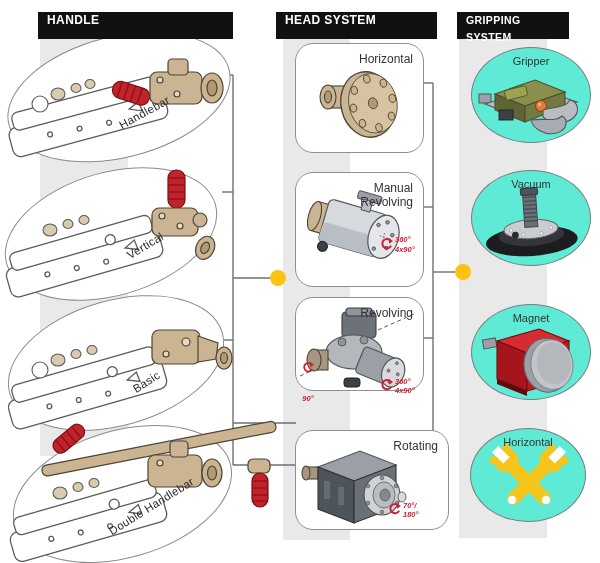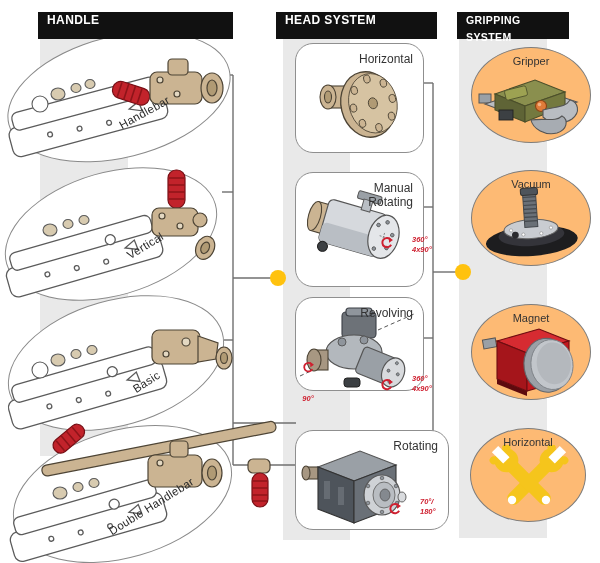--- a/index.html
+++ b/index.html
@@ -9,24 +9,24 @@
   .bar{position:absolute;background:#111;color:#fff;font-weight:bold;font-size:12px;
        line-height:17px;height:27px;padding-left:9px;letter-spacing:.4px;z-index:5;box-sizing:border-box;}
   #connectors{position:absolute;left:0;top:0;z-index:1;}
   .h-ellipse{position:absolute;border:1.4px solid #8a8a8a;border-radius:50%;background:#fff;z-index:2;box-sizing:border-box;}
   .illus{position:absolute;z-index:3;}
   .h-label{position:absolute;z-index:4;font-size:11.5px;color:#2b2b2b;letter-spacing:.3px;
            transform-origin:left center;white-space:nowrap;}
   .card{position:absolute;background:#fff;border:1.6px solid #8f8f8f;border-radius:18px;z-index:2;box-sizing:border-box;}
   .card-label{position:absolute;top:8px;right:10px;font-size:12px;color:#333;text-align:right;
               width:62px;line-height:1.2;z-index:4;}
-  .g-ellipse{position:absolute;border:1.4px solid #7d7d7d;border-radius:50%;background:#fdba74;z-index:2;box-sizing:border-box;text-decoration:underline;}
+  .g-ellipse{position:absolute;border:1.4px solid #7d7d7d;border-radius:50%;background:#5eead4;z-index:2;box-sizing:border-box;text-decoration:underline;}
   .g-label{position:absolute;top:7px;left:0;width:100%;text-align:center;font-size:11px;color:#333;z-index:4;}
   .g-illus{position:absolute;left:5px;top:20px;z-index:3;}
-  .rot{position:absolute;display:flex;gap:19px;z-index:4;align-items:center;}
+  .rot{position:absolute;display:flex;gap:2px;z-index:4;align-items:flex-end;}
   .rot .tx{font-size:7.5px;font-style:italic;font-weight:bold;color:#cf2030;line-height:1.3;white-space:nowrap;}
   .rot .ic{flex:0 0 auto;}
   .rot-col{flex-direction:column;align-items:center;gap:16px;}
 </style>
 </head>
 <body>
 
 <div class="canvas">
 
   <div class="strip" style="left:40px;top:33px;width:88px;height:423px"></div>
@@ -208,21 +208,21 @@
             <ellipse cx="60" cy="65" rx="3.2" ry="4"></ellipse>
           <ellipse cx="55" cy="48" rx="3.2" ry="4"></ellipse>
             <ellipse cx="60" cy="31" rx="3.2" ry="4"></ellipse>
           <ellipse cx="75" cy="48" rx="4.5" ry="5.5" fill="#b09a74"></ellipse>
         </g>
       </g>
     </svg>
   </div>
 
   <div class="card" style="left:295px;top:172px;width:129px;height:115px">
-    <div class="card-label">Manual Rotating</div>
+    <div class="card-label">Manual Revolving</div>
     <svg class="g-illus" style="left:2px;top:14px" width="122" height="94" viewBox="0 0 122 94">
       <g transform="rotate(16 58 44)">
         <g fill="#cbb492" stroke="#4d4435" stroke-width="1.1">
           <rect x="14" y="26" width="12" height="30"></rect>
           <ellipse cx="14" cy="41" rx="6" ry="15"></ellipse>
         </g>
         <rect x="24" y="20" width="60" height="44" rx="5" fill="#d6d9dd" stroke="#555" stroke-width="1.2"></rect>
         <rect x="24" y="44" width="60" height="20" rx="5" fill="#b9bec4" stroke="none"></rect>
         <ellipse cx="86" cy="42" rx="15" ry="22" fill="#e4e6e9" stroke="#555" stroke-width="1.2"></ellipse>
         <g fill="#8f959c" stroke="#555" stroke-width="0.8">

